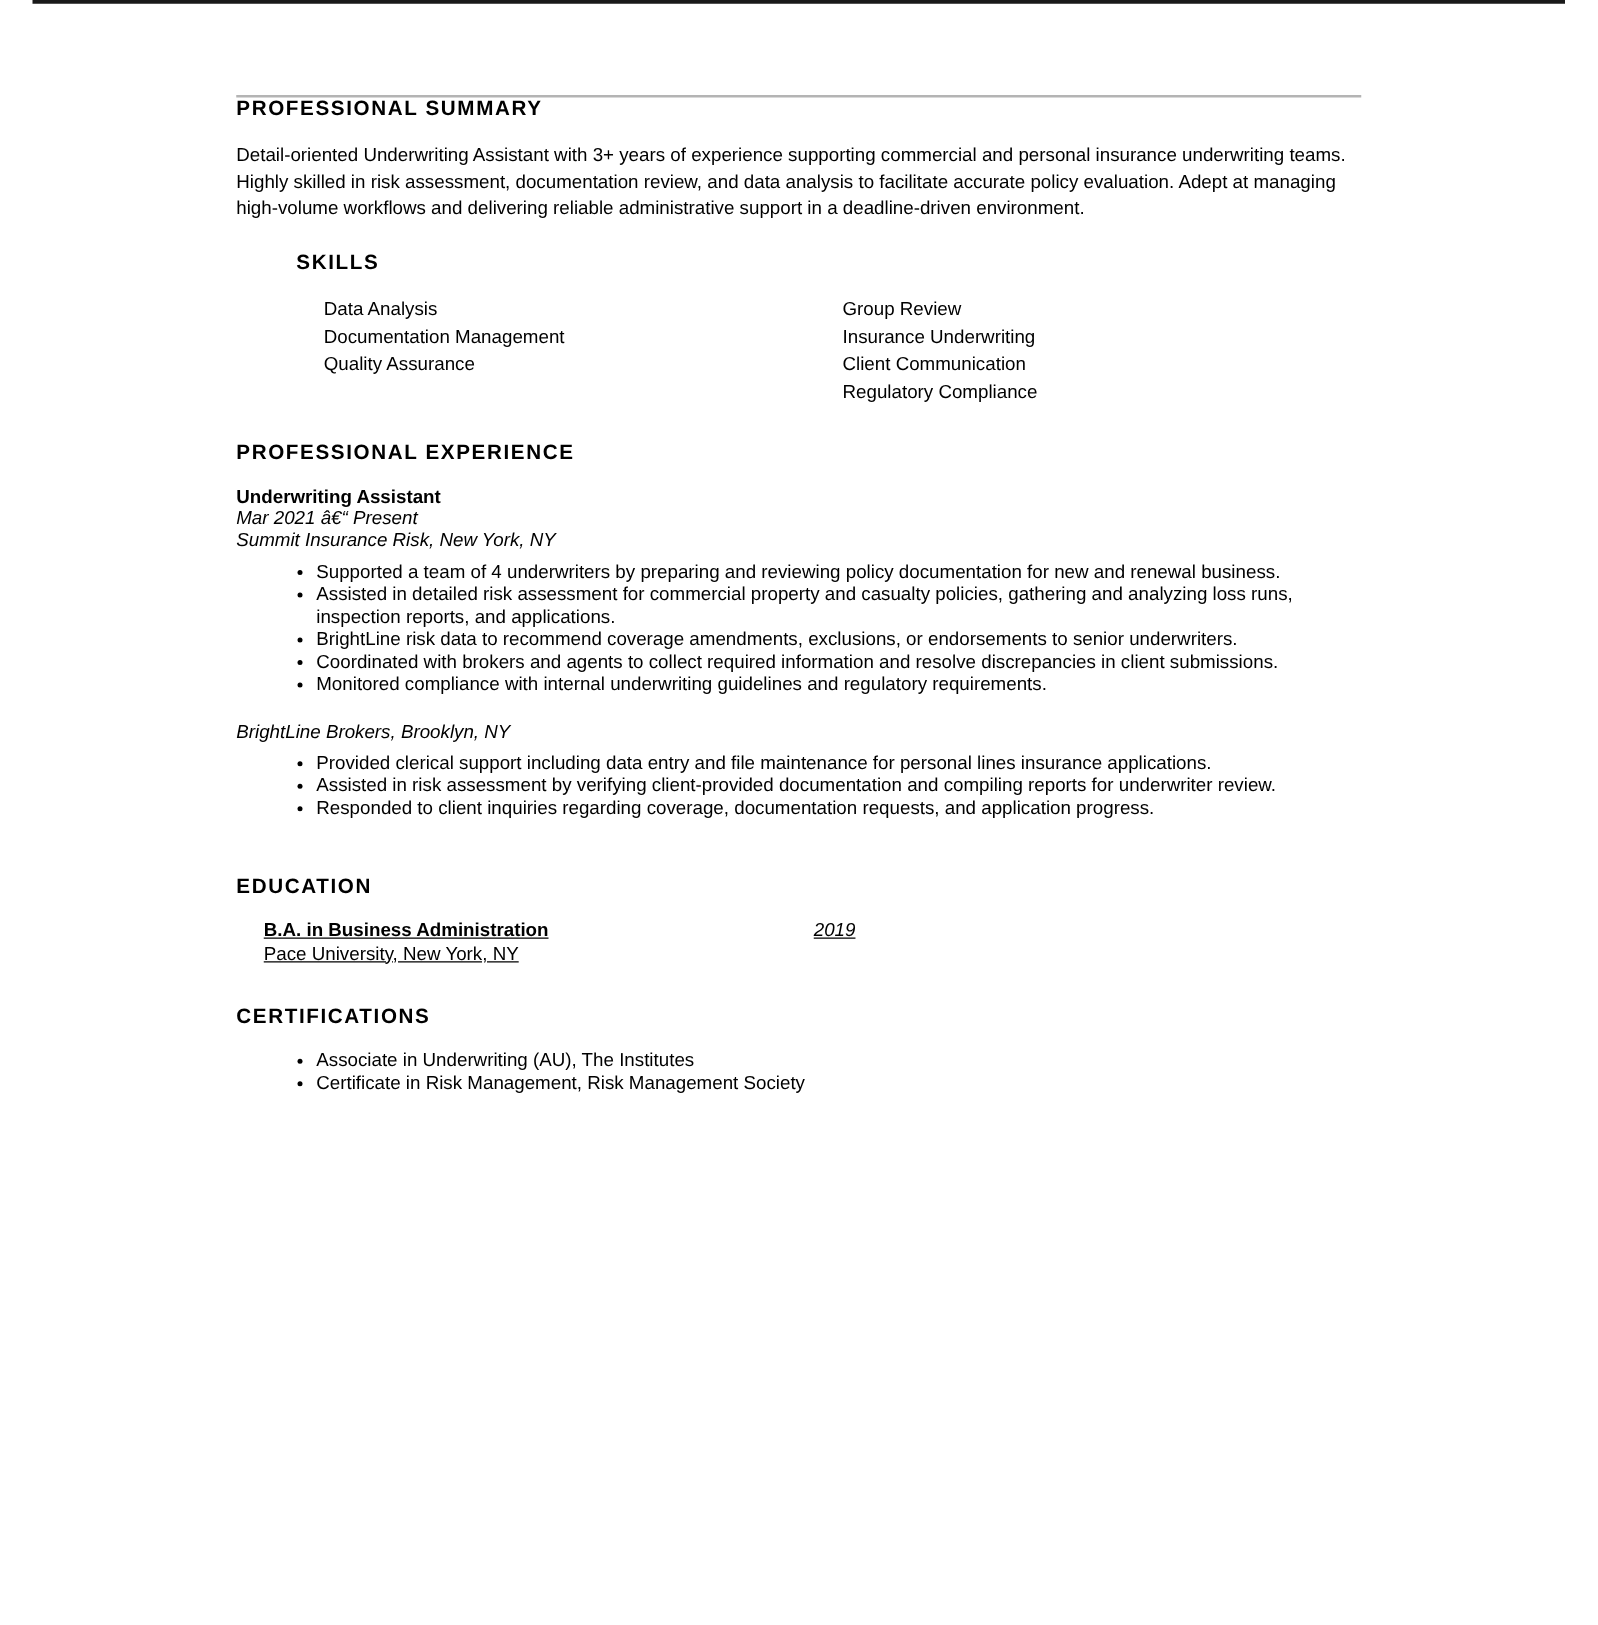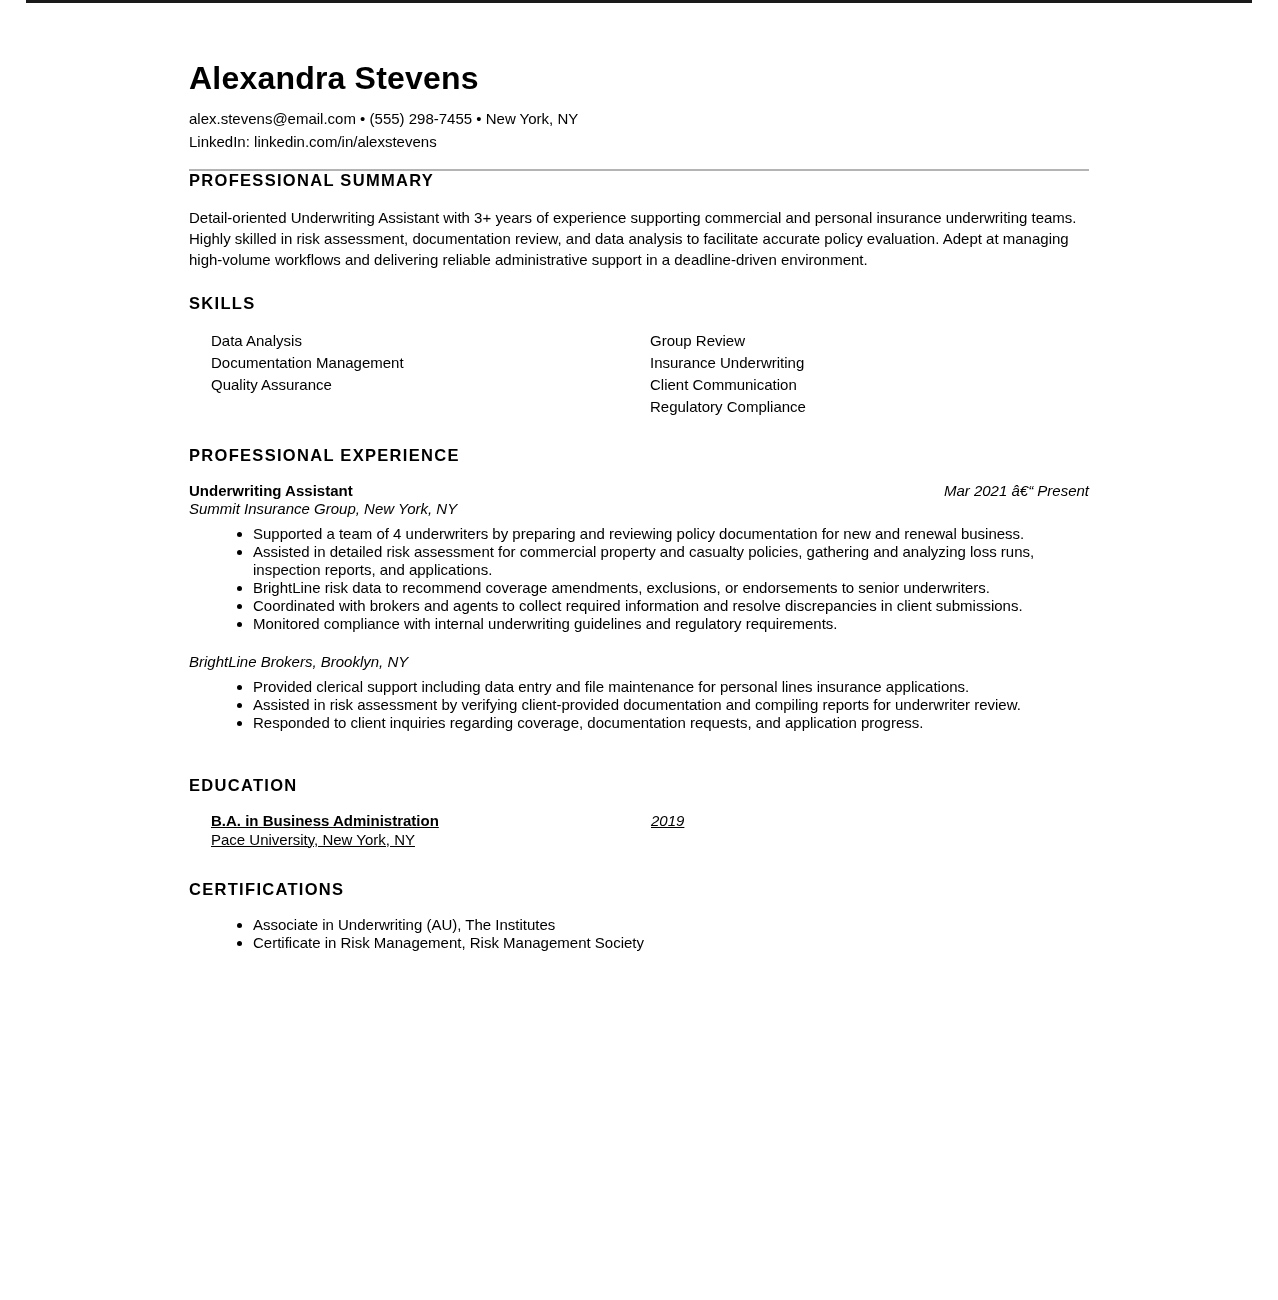--- a/index.html
+++ b/index.html
@@ -36,21 +36,21 @@
     line-height: 23px;
   }
   hr.header-divider {
     border: none;
     border-top: 2px solid #b4b4b4;
     margin: 16px 0 0 0;
   }
 
   
   section.sec-summary        { }
-  section.sec-skills         { margin-top: 24px; }
+  section.sec-skills         { margin-top: 24px; margin-left: 48px; }
   section.sec-experience     { margin-top: 28px; }
   section.sec-education      { margin-top: 44px; }
   section.sec-certifications { margin-top: 32px; }
 
   h2.section-title {
     margin: 0 0 17px 0;
     font-size: 16.5px;
     font-weight: bold;
     letter-spacing: 1.3px;
     line-height: 19px;
@@ -73,20 +73,21 @@
   }
 
   
   .job + .job { margin-top: 20px; }
   .job-head {
     display: flex;
     justify-content: space-between;
     align-items: flex-start;
     font-size: 15px;
     line-height: 17px;
+    flex-direction: column;
   }
   .job-title { font-weight: bold; }
   .job-dates { font-style: italic; }
   .company {
     font-size: 15px;
     line-height: 17px;
     font-style: italic;
     margin-top: 1px;
   }
   ul.bullets {
@@ -107,25 +108,20 @@
   
   ul.certs { margin-top: 15px; }
 </style>
 </head>
 <body>
 
 <div class="top-edge"></div>
 
 <div class="page">
 
-  <header>
-    <h1 class="name">Alexandra Stevens</h1>
-    <div class="contact">alex.stevens@email.com • (555) 298-7455 • New York, NY</div>
-    <div class="contact">LinkedIn: linkedin.com/in/alexstevens</div>
-  </header>
 
   <hr class="header-divider">
 
   <section class="sec-summary">
     <h2 class="section-title">PROFESSIONAL SUMMARY</h2>
     <p class="summary-text">Detail-oriented Underwriting Assistant with 3+ years of experience supporting commercial and personal insurance underwriting teams. Highly skilled in risk assessment, documentation review, and data analysis to facilitate accurate policy evaluation. Adept at managing high-volume workflows and delivering reliable administrative support in a deadline-driven environment.</p>
   </section>
 
   <section class="sec-skills">
     <h2 class="section-title">SKILLS</h2>
@@ -145,21 +141,21 @@
   </section>
 
   <section class="sec-experience">
     <h2 class="section-title">PROFESSIONAL EXPERIENCE</h2>
 
     <div class="job">
       <div class="job-head">
         <span class="job-title">Underwriting Assistant</span>
         <span class="job-dates">Mar 2021 â€“ Present</span>
       </div>
-      <div class="company">Summit Insurance Group, New York, NY</div>
+      <div class="company">Summit Insurance Risk, New York, NY</div>
       <ul class="bullets">
         <li>Supported a team of 4 underwriters by preparing and reviewing policy documentation for new and renewal business.</li>
         <li>Assisted in detailed risk assessment for commercial property and casualty policies, gathering and analyzing loss runs, inspection reports, and applications.</li>
         <li>BrightLine risk data to recommend coverage amendments, exclusions, or endorsements to senior underwriters.</li>
         <li>Coordinated with brokers and agents to collect required information and resolve discrepancies in client submissions.</li>
         <li>Monitored compliance with internal underwriting guidelines and regulatory requirements.</li>
       </ul>
     </div>
 
     <div class="job">

